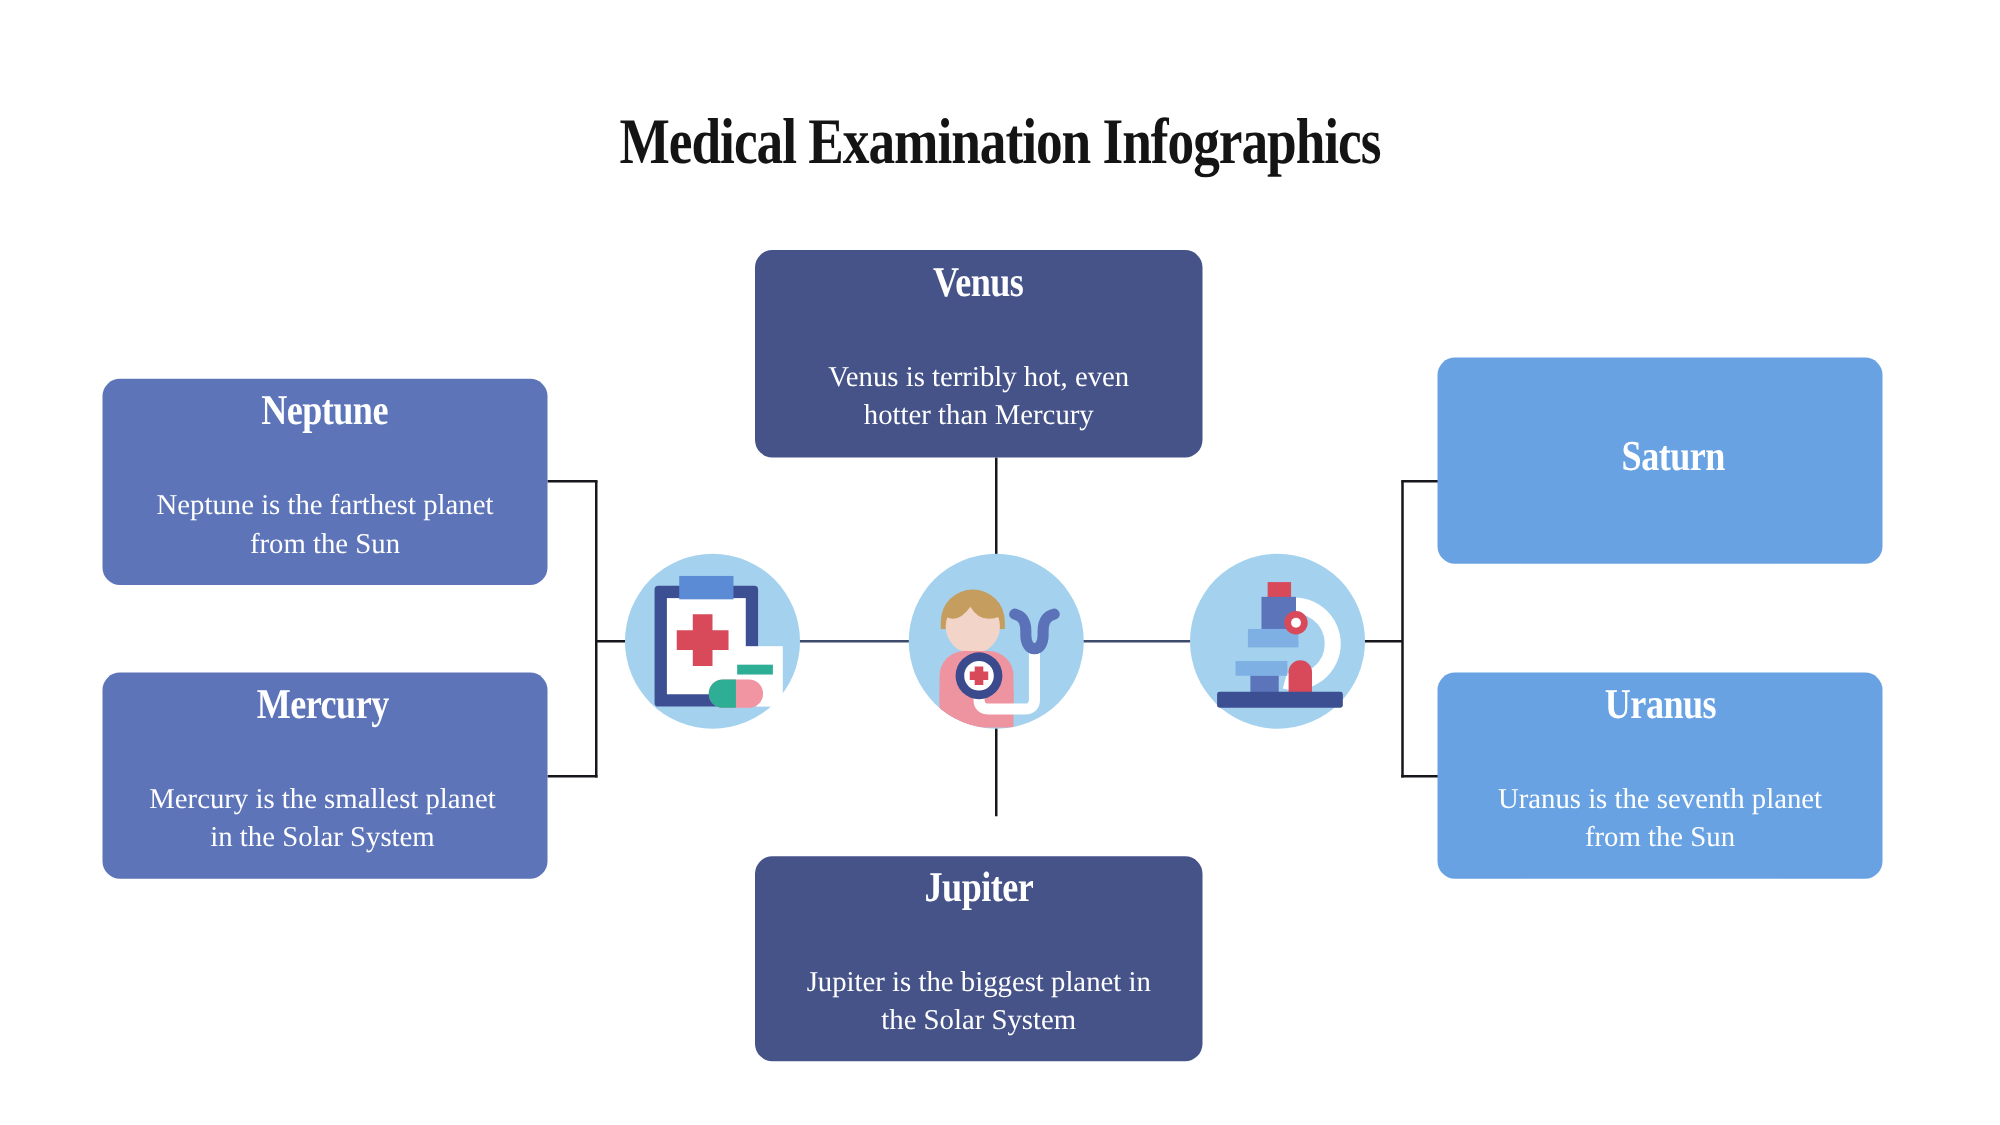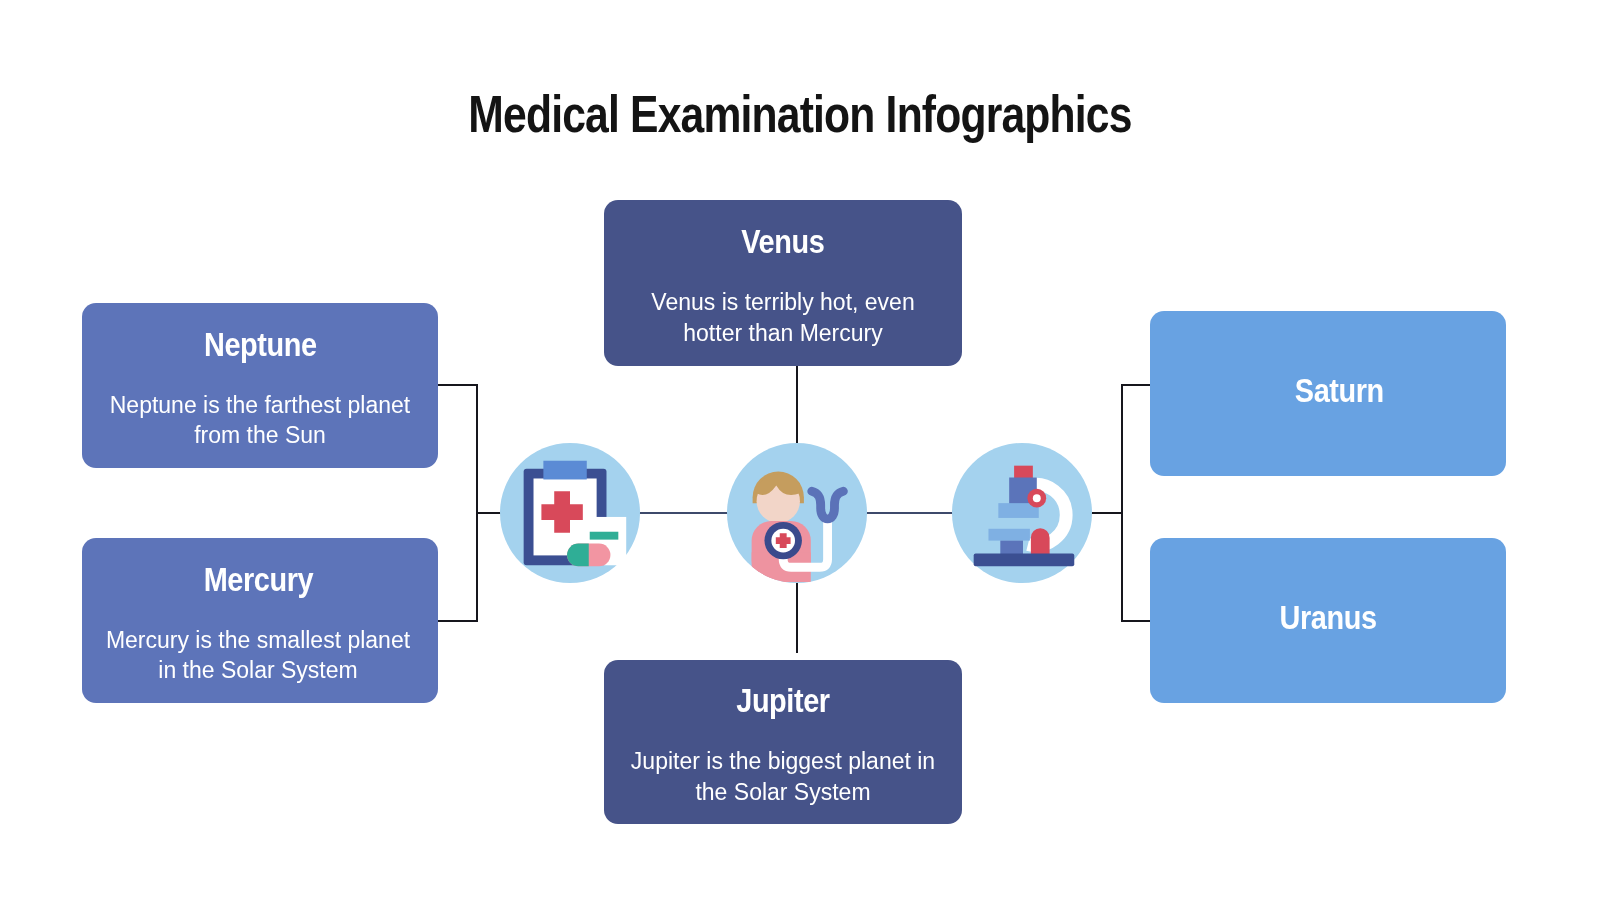--- a/index.html
+++ b/index.html
@@ -1,52 +1,52 @@
 <!DOCTYPE html>
 <html><head>
 <meta charset="utf-8">
 <style>
   html,body{margin:0;padding:0;background:#ffffff;}
   .canvas{
     position:relative;width:1600px;height:900px;background:#ffffff;overflow:hidden;
-    font-family:Liberation Sans, sans-serif;
+    font-family:Liberation Serif, serif;
   }
   .main-title{
     position:absolute;left:0;right:0;top:84px;text-align:center;
     font-size:52px;font-weight:800;color:#141414;letter-spacing:-1px;
     transform:scaleX(0.82);transform-origin:50% 50%;white-space:nowrap;
   }
   .card{
     position:absolute;border-radius:14px;color:#ffffff;text-align:center;
     box-sizing:border-box;padding:24px 26px 20px;
     display:flex;flex-direction:column;justify-content:center;align-items:center;gap:16px;
   }
   .card--dark{background:#465389;}
   .card--medium{background:#5d74b9;}
   .card--light{background:#68a2e2;}
   .card h2{
     margin:0 0 10px 0;font-size:34px;font-weight:800;letter-spacing:-0.5px;
     transform:scaleX(0.85);transform-origin:50% 50%;white-space:nowrap;
   }
   .card p{
-    margin:0;font-size:23px;line-height:1.32;font-weight:400;
+    margin:15px;font-size:23px;line-height:1.32;font-weight:400;
   }
   .line{position:absolute;background:#16161d;}
   .line--blue{background:#3d4a6b;}
   .icon-circle{
     position:absolute;width:142px;height:142px;
   }
   .icon-circle svg{display:block;width:100%;height:100%;}
   
   #card-neptune{left:82px;top:303px;width:356px;height:165px;}
   #card-mercury{left:82px;top:538px;width:356px;height:165px;padding-left:22px;}
-  #card-saturn{left:1150px;top:311px;width:356px;height:165px;padding-left:48px;}
+  #card-saturn{left:1150px;top:286px;width:356px;height:165px;padding-left:48px;}
   #card-uranus{left:1150px;top:538px;width:356px;height:165px;}
   #card-venus{left:604px;top:200px;width:358px;height:166px;}
-  #card-jupiter{left:604px;top:660px;width:358px;height:164px;}
+  #card-jupiter{left:604px;top:685px;width:358px;height:164px;}
   #circle-left{left:499px;top:442px;}
   #circle-center{left:726px;top:442px;}
   #circle-right{left:951px;top:442px;}
 </style>
 </head>
 <body>
 
 <div class="canvas">
 
   <div class="main-title">Medical Examination Infographics</div>
@@ -76,20 +76,21 @@
     <h2>Mercury</h2>
     <p>Mercury is the smallest planet in the Solar System</p>
   </div>
 
   <div class="card card--light" id="card-saturn">
     <h2>Saturn</h2>
   </div>
 
   <div class="card card--light" id="card-uranus">
     <h2>Uranus</h2>
+    <p>Uranus is the seventh planet from the Sun</p>
   </div>
 
   <div class="card card--dark" id="card-jupiter">
     <h2>Jupiter</h2>
     <p>Jupiter is the biggest planet in the Solar System</p>
   </div>
 
   <div class="icon-circle" id="circle-left">
     <svg viewBox="0 0 144 144" aria-hidden="true">
       <circle cx="72" cy="72" r="71" fill="#a4d2ee"></circle>

